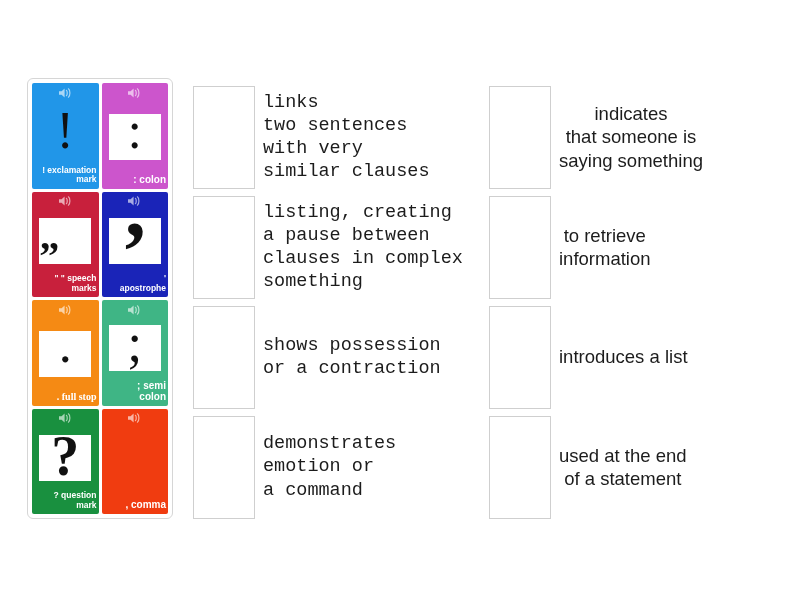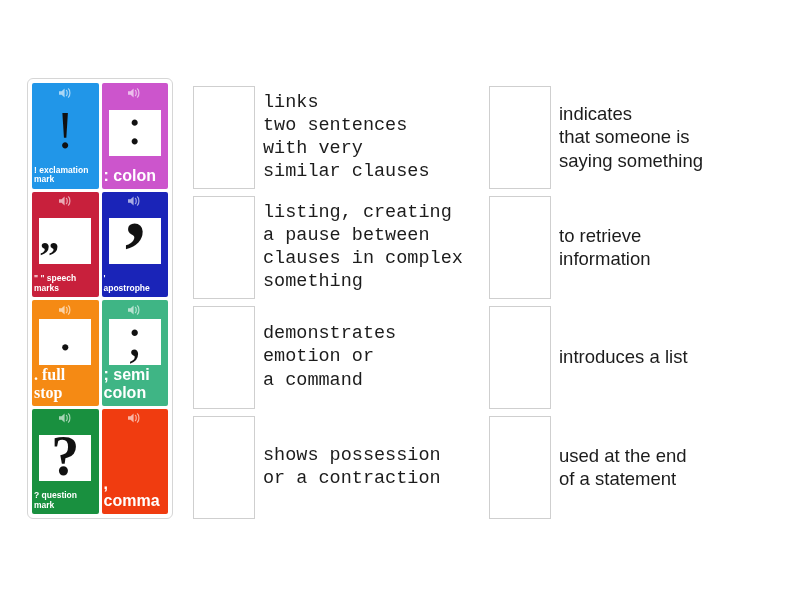--- a/index.html
+++ b/index.html
@@ -85,47 +85,47 @@
     justify-content: center;
     line-height: 1;
     color: #111111;
     font-family: "Liberation Serif", serif;
     overflow: hidden;
   }
 
   .tile .label {
     flex: 0 0 auto;
     width: 100%;
-    text-align: left;
+    text-align: right;
     color: #ffffff;
     font-weight: bold;
     line-height: 1.1;
     padding-bottom: 1px;
   }
   .label.small { font-size: 8.5px; }
-  .label.large { font-size: 16px; }
+  .label.large { font-size: 10px; }
 
   
   .g-excl   { font-size: 52px; margin-top: -4px; }
   .g-colon  { font-size: 52px; margin-top: -12px; }
   .g-quotes { font-size: 40px; letter-spacing: 2px; margin-top: -10px; font-weight: bold;}
   .g-apos   { font-size: 84px; margin-top: 22px; font-weight: bold; }
   .g-stop   { font-size: 52px; margin-top: -18px; }
   .g-semi   { font-size: 54px; margin-top: -10px; }
   .g-quest  { font-size: 56px; margin-top: -4px; font-weight: bold; }
   .g-comma  { font-size: 96px; margin-top: 26px; font-weight: bold; }
 
   
   .answer-col {
     position: absolute;
     top: 82px;
     width: 300px;
   }
   #answer-col-left  { left: 193px; font-family: Liberation Mono, monospace; }
-  #answer-col-right { left: 489px; }
+  #answer-col-right { left: 489px; text-align: center; }
 
   .answer-row {
     display: flex;
     align-items: center;
     height: 110px;
     box-sizing: border-box;
   }
 
   .drop-box {
     width: 62px;
@@ -286,29 +286,29 @@
     </div>
     <div class="answer-row">
       <div class="drop-box"></div>
       <div class="answer-text">listing, creating
 a pause between
 clauses in complex
 something</div>
     </div>
     <div class="answer-row">
       <div class="drop-box"></div>
+      <div class="answer-text">shows possession
+or a contraction</div>
+    </div>
+    <div class="answer-row">
+      <div class="drop-box"></div>
       <div class="answer-text">demonstrates
 emotion or
 a command</div>
     </div>
-    <div class="answer-row">
-      <div class="drop-box"></div>
-      <div class="answer-text">shows possession
-or a contraction</div>
-    </div>
   </div>
 <div class="answer-col" id="answer-col-right">
     <div class="answer-row">
       <div class="drop-box"></div>
       <div class="answer-text">indicates
 that someone is
 saying something</div>
     </div>
     <div class="answer-row">
       <div class="drop-box"></div>

